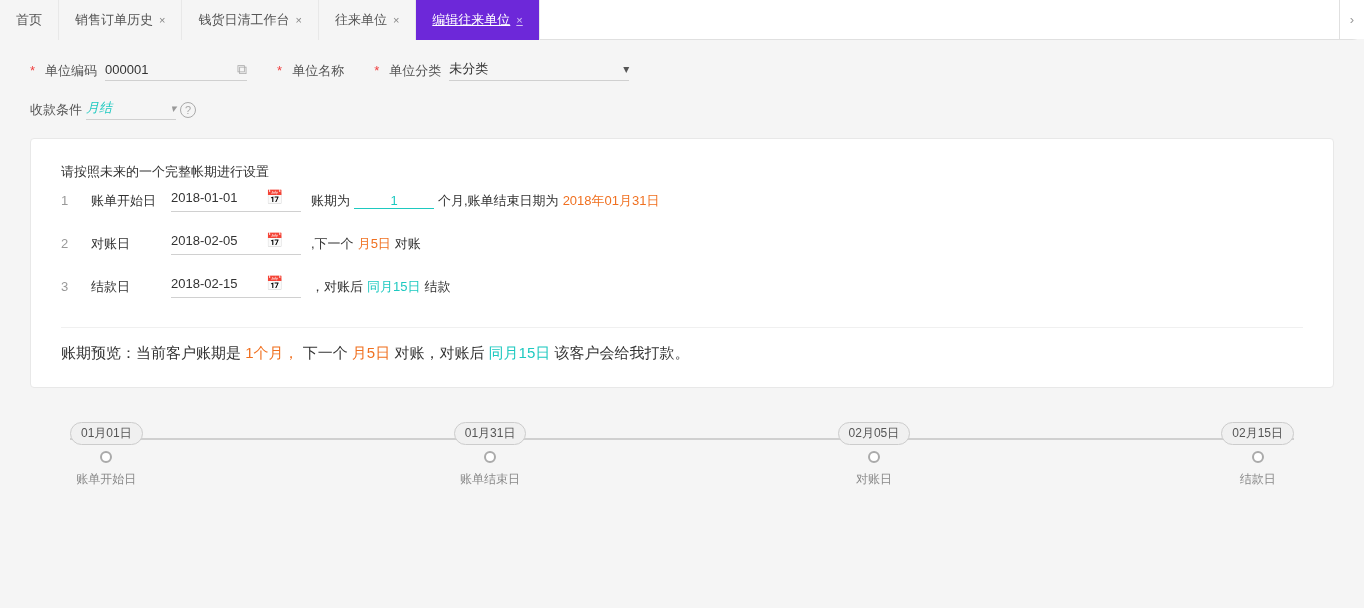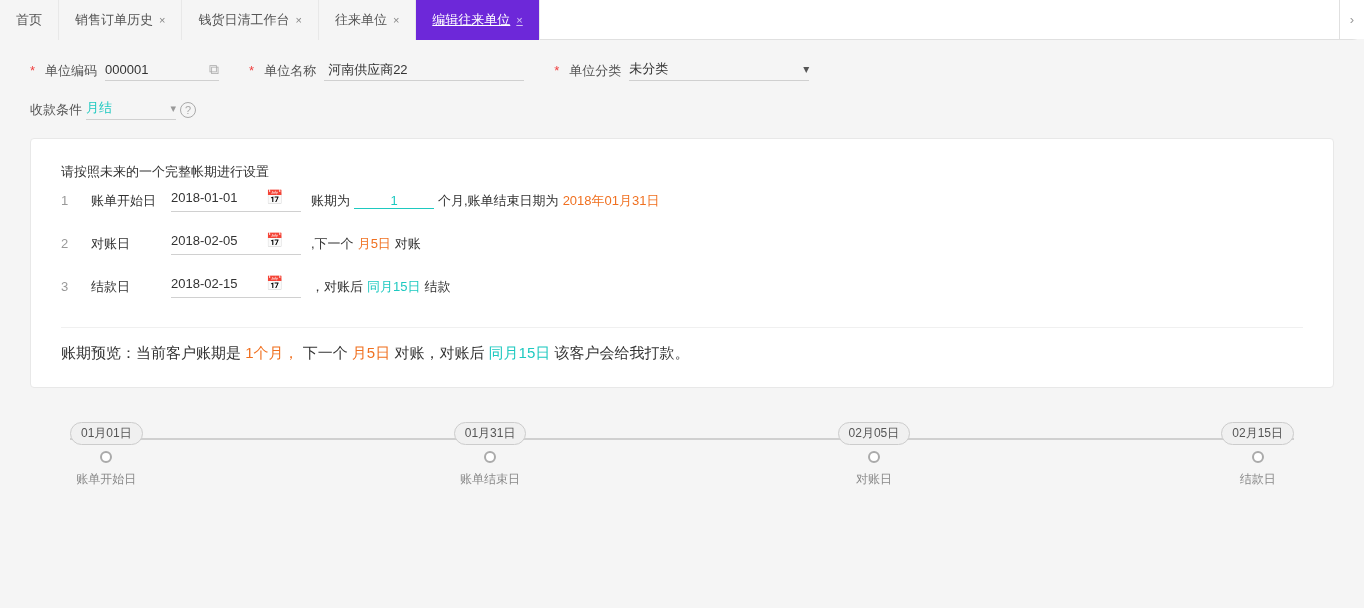--- a/index.html
+++ b/index.html
@@ -119,20 +119,21 @@
       background: transparent;
       width: 130px;
     }
     .text-input.wide { width: 200px; }
 
     .input-with-icon {
       display: flex;
       align-items: center;
       border-bottom: 1px solid #d0d0d0;
       padding-bottom: 2px;
+      gap: 28px;
     }
     .input-with-icon input {
       border: none;
       outline: none;
       font-size: 13px;
       color: #333;
       background: transparent;
       width: 120px;
     }
     .input-icon {
@@ -144,20 +145,21 @@
 
     
     .select-field {
       display: flex;
       align-items: center;
       border-bottom: 1px solid #d0d0d0;
       padding-bottom: 2px;
       cursor: pointer;
       min-width: 120px;
       position: relative;
+      font-style: italic;
     }
     .select-value {
       font-size: 13px;
       color: #1ec9c0;
       flex: 1;
     }
     .select-arrow {
       color: #999;
       font-size: 11px;
       margin-left: 6px;
@@ -359,21 +361,20 @@
       <span class="required-star">*</span>
       <span class="field-label">单位编码</span>
       <div class="input-with-icon">
         <input type="text" class="" style="width: 100px; border: none; outline: none; font-size: 13px; color: rgb(51, 51, 51); background: transparent;" value="000001">
         <span class="input-icon">⧉</span>
       </div>
     </div>
     <div class="form-field">
       <span class="required-star">*</span>
       <span class="field-label">单位名称</span>
-      <input type="text" class="text-input wide" style="width: 200px;" value="河南供应商22">
     </div>
     <div class="form-field">
       <span class="required-star">*</span>
       <span class="field-label">单位分类</span>
       <div class="category-select" style="min-width:180px; gap:6px;">
         <span class="category-value">未分类</span>
         <span class="category-arrow">▾</span>
       </div>
     </div>
   </div>

